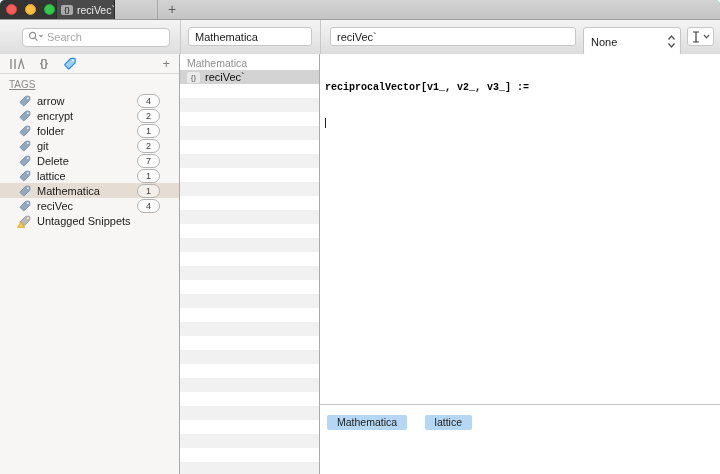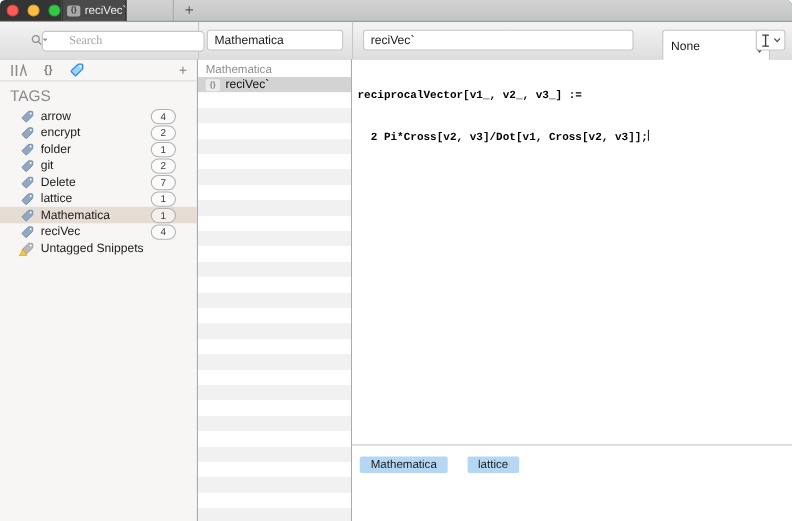--- a/index.html
+++ b/index.html
@@ -27,42 +27,42 @@
     font-size:14px;line-height:18px;text-align:center;}
   
   .toolbar{position:absolute;top:20px;left:0;right:0;height:34px;
     background:linear-gradient(#f4f4f4,#dddddd);border-bottom:1px solid #b4b4b4;box-sizing:content-box;}
   .tb-sep{position:absolute;top:0;width:1px;height:34px;background:#c8c8c8;}
   .sep-1{left:180px}.sep-2{left:320px}
   .search-wrap{position:absolute;left:22px;top:7px;width:148px;height:19px;}
   .search-wrap svg{position:absolute;left:6px;top:4px;}
   input.search{width:100%;height:100%;border:1px solid #c6c6c6;border-radius:4px;background:#fff;
     padding:0 4px 0 24px;font-size:11px;box-sizing:border-box;outline:none;color:#1a1a1a;
-    font-family:Liberation Serif, serif;margin-left:16px;}
+    font-family:Liberation Sans, sans-serif;}
   input.search::placeholder{color:#a6a6a6;}
   input.tfield{position:absolute;height:19px;border:1px solid #c6c6c6;border-radius:3px;background:#fff;
     font-size:11px;color:#1a1a1a;padding:0 6px;box-sizing:border-box;outline:none;
     font-family:"Liberation Sans",sans-serif;}
   .f-filter{left:188px;top:7px;width:124px;}
   .f-name{left:330px;top:7px;width:246px;}
-  .popup{position:absolute;left:602px;top:7px;width:98px;height:29px;background:#fff;
+  .popup{position:absolute;left:583px;top:7px;width:98px;height:29px;background:#fff;
     border:1px solid #c6c6c6;border-radius:3px;box-sizing:border-box;display:flex;align-items:center;
     padding:0 4px 0 7px;font-size:11px;color:#1a1a1a;}
   .popup .pop-label{flex:1;}
   .textsize-btn{position:absolute;left:687px;top:7px;width:27px;height:19px;background:#fff;
     border:1px solid #c6c6c6;border-radius:3px;box-sizing:border-box;display:flex;align-items:center;
     justify-content:center;gap:3px;}
   
   .sidebar{position:absolute;top:54px;left:0;width:180px;bottom:0;background:#f7f6f5;
     border-right:1px solid #aaaaaa;box-sizing:border-box;}
   .sidebar-icons{height:19px;border-bottom:1px solid #dadada;display:flex;align-items:center;
     padding:0 9px;gap:15px;}
   .si-plus{margin-left:auto;color:#7f7f7f;font-size:13px;line-height:19px;}
   .braces-glyph{font-size:10px;font-weight:bold;color:#7d7d7d;letter-spacing:0;}
-  .tags-header{padding:5px 0 3px 9px;color:#8a8a8a;font-size:14px;}
+  .tags-header{padding:5px 0 3px 9px;color:#8a8a8a;font-size:10px;text-decoration:underline;}
   .tag-row{height:15px;display:flex;align-items:center;padding:0 19px;gap:6px;
     font-size:11px;color:#1b1b1b;}
   .tag-row.selected{background:#e5dcd3;}
   .tag-ic{flex:none;position:relative;width:12px;height:12px;}
   .warn{position:absolute;left:-2px;bottom:-1px;}
   .count-badge{margin-left:auto;min-width:13px;height:12px;border:1px solid #b2b2b2;border-radius:7px;
     font-size:9px;color:#3c3c3c;display:flex;align-items:center;justify-content:center;
     padding:0 4px;background:rgba(255,255,255,0.55);}
   
   .snippets{position:absolute;top:54px;left:180px;width:140px;bottom:0;background:#fff;
@@ -245,21 +245,21 @@
     <div class="list-header">Mathematica</div>
     <div class="list-item">
       <span class="item-badge">{}</span>
       <span>reciVec`</span>
     </div>
   </div>
 
   <div class="editor">
     <div class="code">
       <div>reciprocalVector[v1_, v2_, v3_] :=</div>
-      <div><span>  2 Pi*Cross[v2, v3]/Dot[v1, Cross[v2, v3]];</span><span class="caret"></span></div>
+      <div><span class="caret"></span></div>
     </div>
     <div class="tagstrip">
       <span class="chip">Mathematica</span>
       <span class="chip">lattice</span>
     </div>
   </div>
 
 </div>
 
 </body></html>

